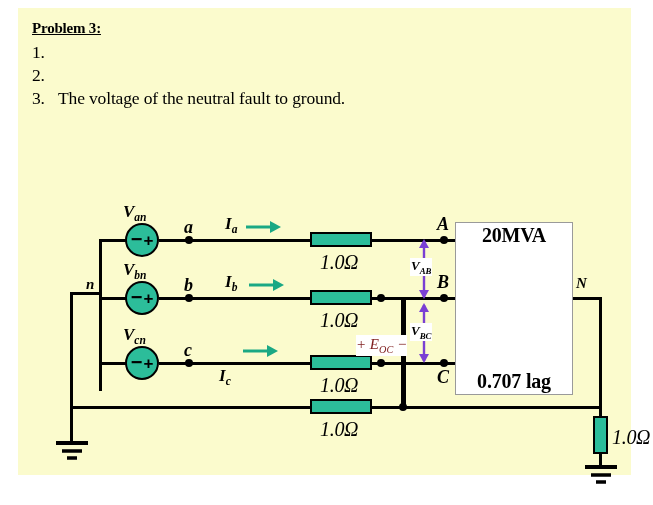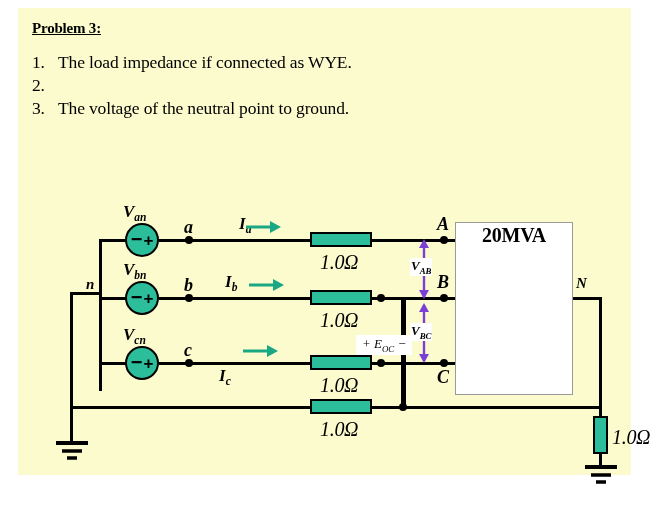--- a/index.html
+++ b/index.html
@@ -31,21 +31,21 @@
     top: 12px;
     width: 580px;
     color: #000000;
   }
   .prob-title {
     font-family: "Liberation Serif", serif;
     font-weight: bold;
     font-size: 15px;
     text-decoration: underline;
     letter-spacing: -0.2px;
-    margin: 0 0 14px 0;
+    margin: 0 0 4px 0;
   }
   .para {
     font-family: "Liberation Serif", serif;
     font-size: 17.5px;
     line-height: 23px;
     margin: 0;
     letter-spacing: -0.15px;
   }
   .numlist {
     margin: 0;
@@ -161,25 +161,25 @@
     font-style: italic;
     font-weight: bold;
     font-size: 13px;
     color: #000000;
     white-space: nowrap;
     z-index: 6;
   }
   .eoc {
     position: absolute;
     background: #ffffff;
-    padding: 1px 6px;
-    font-family: "Liberation Serif", serif;
-    font-style: italic;
-    font-size: 13px;
-    color: #000000;
+    padding: 1px 0;
+    font-family: "Liberation Serif", serif;
+    font-style: italic;
+    font-size: 15px;
+    color: #7f1d1d;
     white-space: nowrap;
     z-index: 6;
   }
 
   .loadbox {
     position: absolute;
     background: #ffffff;
     border: 1.5px solid #9a9a9a;
     box-sizing: border-box;
     z-index: 4;
@@ -214,28 +214,27 @@
 <body>
 
 <div id="root">
   <div id="page">
 
     <div class="textblock">
       <div class="prob-title">Problem 3:</div>
       <ul class="numlist">
         <li>
           <span class="num">1.</span>
-          <span>The load impedance if connected as WYE.</span>
         </li>
         <li>
           <span class="num">2.</span>
         </li>
         <li>
           <span class="num">3.</span>
-          <span>The voltage of the neutral point to ground.</span>
+          <span>The voltage of the neutral fault to ground.</span>
         </li>
       </ul>
     </div>
 
     <div id="diagram">
 
       <div class="wire v" style="left:81px; top:231px; height:152px;"></div>
 
       <div class="wire v" style="left:52px; top:284px; height:116px;"></div>
       <div class="wire h" style="left:52px; top:284px; width:32px;"></div>
@@ -255,20 +254,21 @@
       <div class="wire h" style="left:81px; top:354px; width:27px;"></div>
       <div class="wire h" style="left:141px; top:354px; width:152px;"></div>
       <div class="wire h" style="left:353px; top:354px; width:99px;"></div>
 
       <div class="wire v thick" style="left:383px; top:289px; width:5px; height:111px;"></div>
 
       <div class="wire v" style="left:383px; top:354px; height:46px;"></div>
 
       <div class="loadbox" style="left:437px; top:214px; width:118px; height:173px;">
         <div class="lt">20MVA</div>
+        <div class="lt">0.707 lag</div>
       </div>
 
       <div class="wire h" style="left:553px; top:289px; width:31px;"></div>
       <div class="wire v" style="left:581px; top:289px; height:112px;"></div>
 
       <div class="wire v" style="left:581px; top:398px; height:11px;"></div>
       <div class="wire v" style="left:581px; top:445px; height:14px;"></div>
 
       <div class="src" style="left:107px; top:215px;">
         <span class="sign minus">−</span>
@@ -296,21 +296,21 @@
       <div class="lbl lbl-n-small" style="left:68px; top:268px;">n</div>
 
       <div class="lbl lbl-node" style="left:166px; top:209px;">a</div>
       <div class="lbl lbl-node" style="left:166px; top:267px;">b</div>
       <div class="lbl lbl-node" style="left:166px; top:332px;">c</div>
 
       <div class="dot" style="left:167px; top:228px;"></div>
       <div class="dot" style="left:167px; top:286px;"></div>
       <div class="dot" style="left:167px; top:351px;"></div>
 
-      <div class="lbl lbl-ital-b" style="left:221px; top:206px;">
+      <div class="lbl lbl-ital-b" style="left:207px; top:206px;">
         <span>I</span><span class="sub">a</span>
       </div>
       <svg class="arrow-svg" style="left:228px; top:212px;" width="36" height="14" viewBox="0 0 36 14">
         <line x1="0" y1="7" x2="25" y2="7" stroke="#1aa884" stroke-width="3"></line>
         <polygon points="24,1 35,7 24,13" fill="#1aa884"></polygon>
       </svg>
 
       <div class="lbl lbl-ital-b" style="left:207px; top:264px;">
         <span>I</span><span class="sub">b</span>
       </div>

